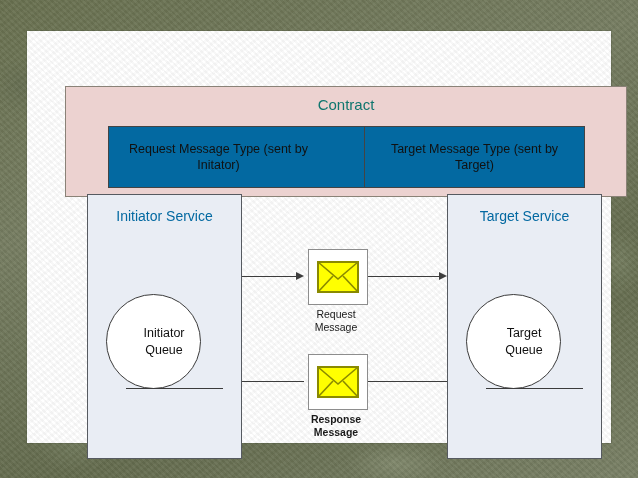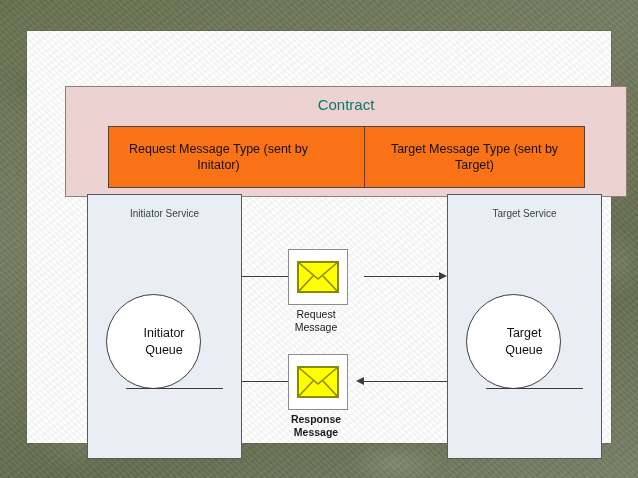--- a/index.html
+++ b/index.html
@@ -66,21 +66,21 @@
     color: #0f766e;
   }
   #contract-table {
     position: absolute;
     left: 42px; top: 39px;
     width: 477px;
     height: 62px;
     display: flex;
     border: 1px solid #444444;
     box-sizing: border-box;
-    background: #f97316;
+    background: #0369a1;
   }
   .contract-cell {
     flex: 1 1 0;
     display: flex;
     align-items: center;
     justify-content: center;
     text-align: center;
     font-size: 12.5px;
     line-height: 1.32;
     color: #111111;
@@ -103,22 +103,22 @@
     box-sizing: border-box;
     z-index: 4;
   }
   #initiator-service { left: 60px; }
   #target-service    { left: 420px; }
   .service-title {
     position: absolute;
     left: 0; top: 13px;
     width: 100%;
     text-align: center;
-    font-size: 10px;
-    color: #404040;
+    font-size: 14px;
+    color: #0369a1;
   }
 
   
   .queue-wrap {
     position: absolute;
     left: 10px; top: 99px;
     width: 135px;
     height: 96px;
   }
   .queue-circle {
@@ -163,21 +163,21 @@
     border-top: 4px solid transparent;
     border-bottom: 4px solid transparent;
     z-index: 3;
   }
   .arrow-right { border-left: 8px solid #3d3d3d; }
   .arrow-left  { border-right: 8px solid #3d3d3d; }
 
   
   .message-node {
     position: absolute;
-    left: 261px;
+    left: 281px;
     width: 56px;
     z-index: 5;
   }
   #request-message  { top: 218px; }
   #response-message { top: 323px; font-weight: bold; }
 
   .message-frame {
     width: 60px;
     height: 56px;
     background: #ffffff;

